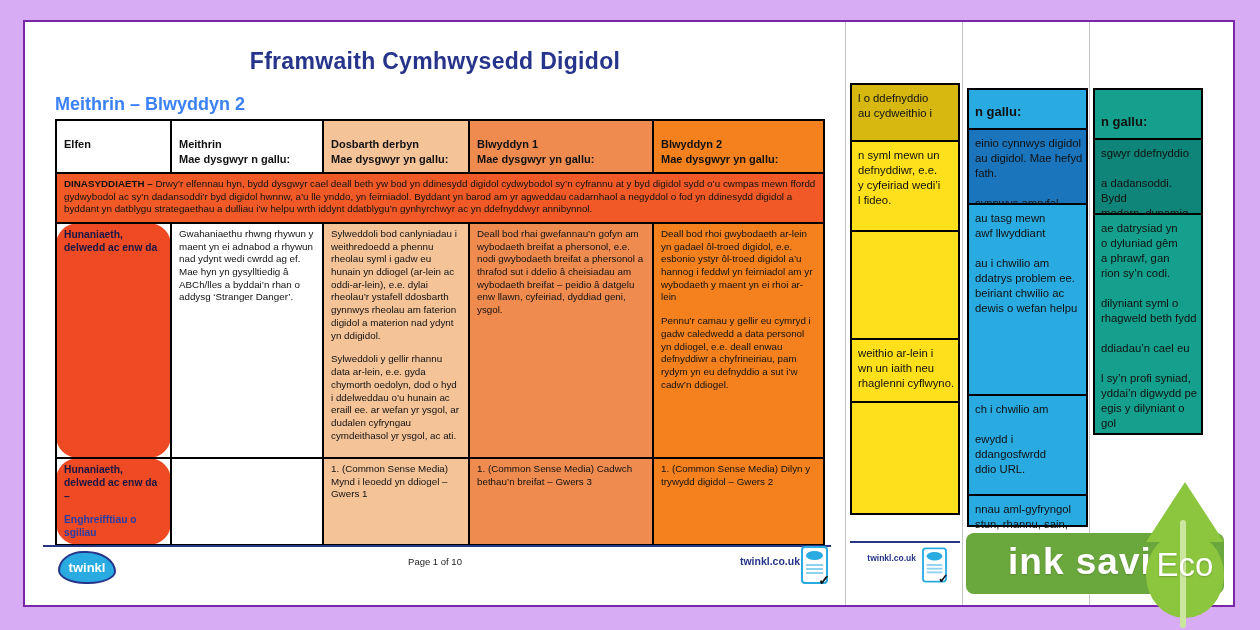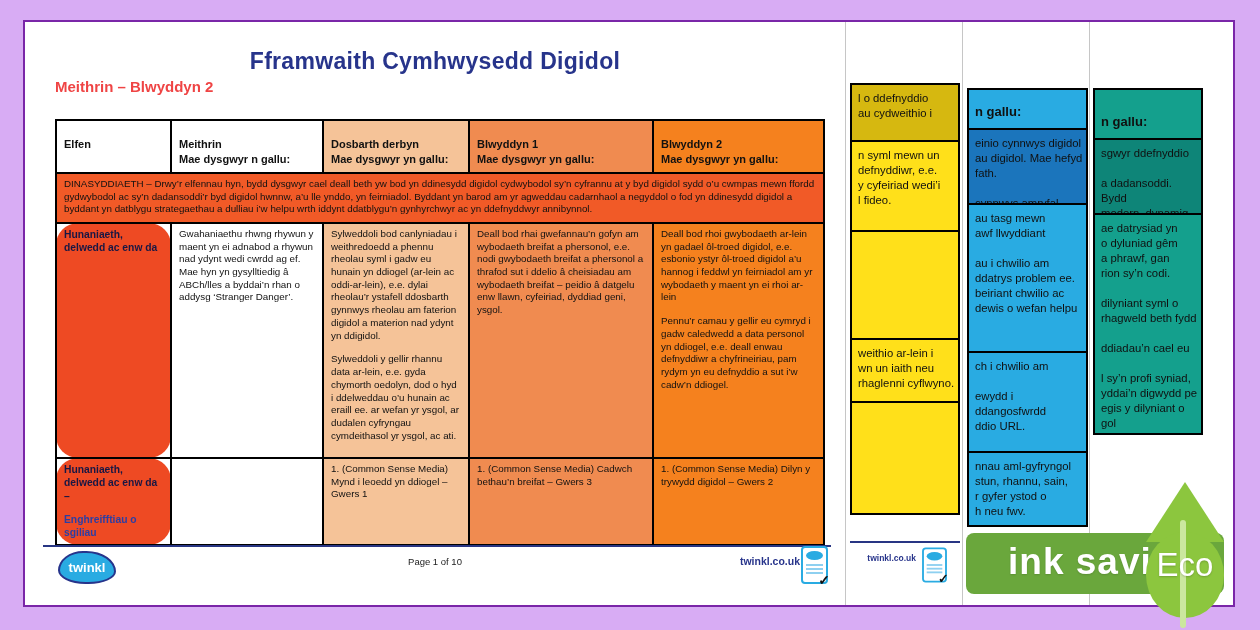--- a/index.html
+++ b/index.html
@@ -6,38 +6,38 @@
   html,body { width:1260px; height:630px; overflow:hidden; }
   body { background:#D8ACF4; font-family:"Liberation Sans", sans-serif; position:relative; }
 
   .frame { position:absolute; left:23px; top:20px; width:1212px; height:587px;
            background:#fff; border:2px solid #7A26A8; }
 
   
   .main-page { position:absolute; left:0; top:0; width:820px; height:583px; }
   .doc-title { position:absolute; left:0; top:26px; width:820px; text-align:center;
                font-size:23px; font-weight:bold; color:#27348B; letter-spacing:.3px; }
-  .doc-subtitle { position:absolute; left:30px; top:56px; font-size:15px; font-weight:bold; color:#ef4444; }
+  .doc-subtitle { position:absolute; left:30px; top:72px; font-size:18px; font-weight:bold; color:#3b82f6; }
 
   table.main-table { position:absolute; left:30px; top:97px; width:768px;
                      border-collapse:collapse; table-layout:fixed; }
   .main-table td { border:2px solid #000; vertical-align:top; padding:4px 7px;
                    font-size:9.8px; line-height:1.3; color:#111; }
   .main-table td.hdr { font-weight:bold; font-size:11px; line-height:1.4; padding-top:16px; }
   .hdr-sub { font-weight:bold; }
   .bg-white { background:#fff; }
   .bg-peach { background:#F5C398; }
   .bg-orange { background:#F08B50; }
   .bg-deep { background:#F5811E; }
   .bg-banner { background:#F15A27; }
   .bg-red { background:#EE4A23;border-radius:22px; }
   td.elfen { font-weight:bold; font-size:10.3px; color:#181744; line-height:1.32; }
   .elfen-sub { color:#2C3EA5; margin-top:9px; }
   .banner-cell { font-size:9.5px; line-height:1.28; padding:3px 8px; }
-  .banner-strong { font-weight:normal; }
+  .banner-strong { font-weight:bold; }
   .cellp { margin:0 0 11px 0; }
   .cellp:last-child { margin-bottom:0; }
 
   
   .foot-line { position:absolute; left:18px; top:523px; width:788px; height:2px; background:#283583; }
   .twinkl-logo { position:absolute; left:33px; top:529px; width:58px; height:33px; background:#29ABE2;
                  border:2px solid #27348B; border-radius:46% 54% 50% 50% / 62% 66% 40% 44%;
                  color:#fff; font-weight:bold; font-size:13px; text-align:center; line-height:29px; }
   .page-label { position:absolute; left:0; top:534px; width:820px; text-align:center;
                 font-size:9.5px; color:#222; }
@@ -209,21 +209,21 @@
     <div class="check">✓</div>
   </div>
 
   <div class="block bblock">
     <div class="cell head" style="height:40px">n gallu:</div>
     <div class="cell bcell-dark" style="height:75px">einio cynnwys digidol
 au digidol. Mae hefyd
 fath.
 
 cynnwys amryfal</div>
-    <div class="cell" style="height:148px">au tasg mewn
+    <div class="cell" style="height:191px">au tasg mewn
 awf llwyddiant
 
 au i chwilio am
 ddatrys problem ee.
 beiriant chwilio ac
 dewis o wefan helpu</div>
     <div class="cell" style="height:100px">ch i chwilio am
 
 ewydd i ddangosfwrdd
 ddio URL.

